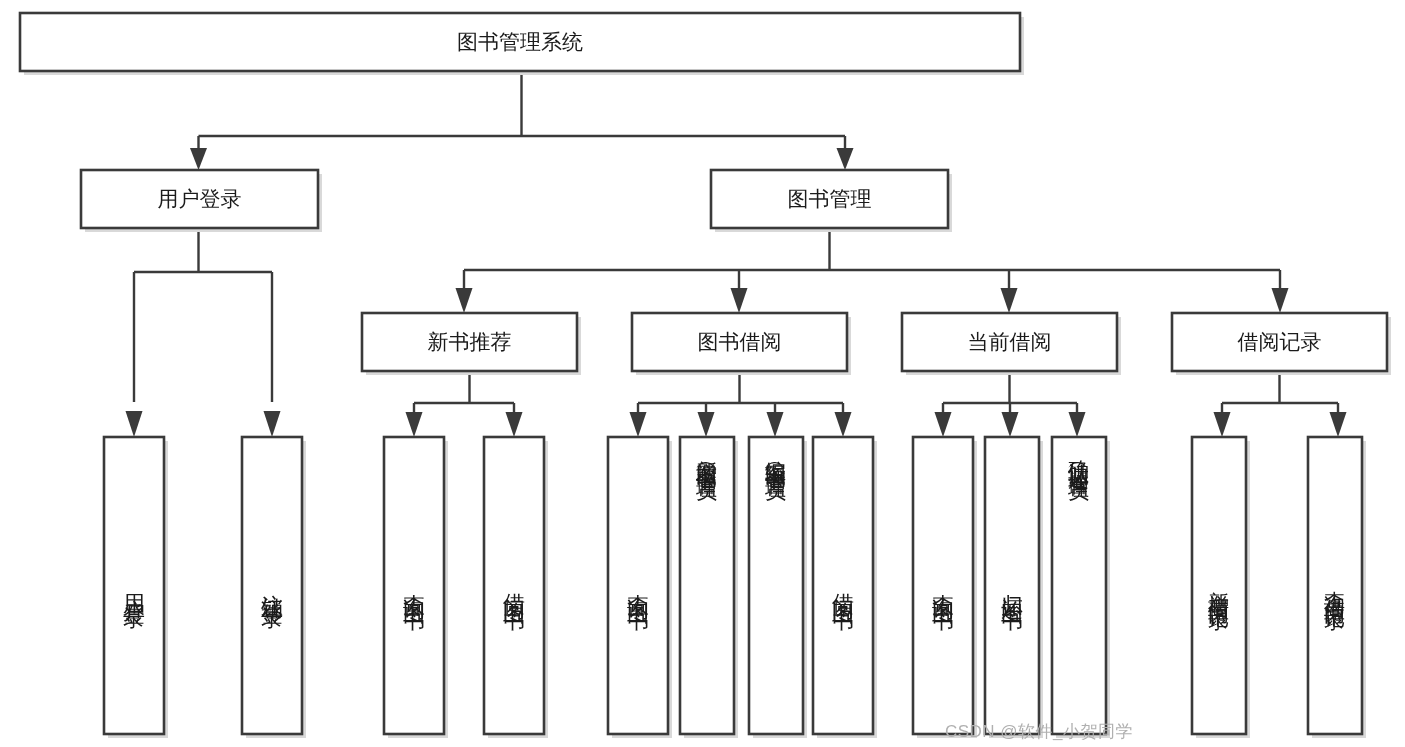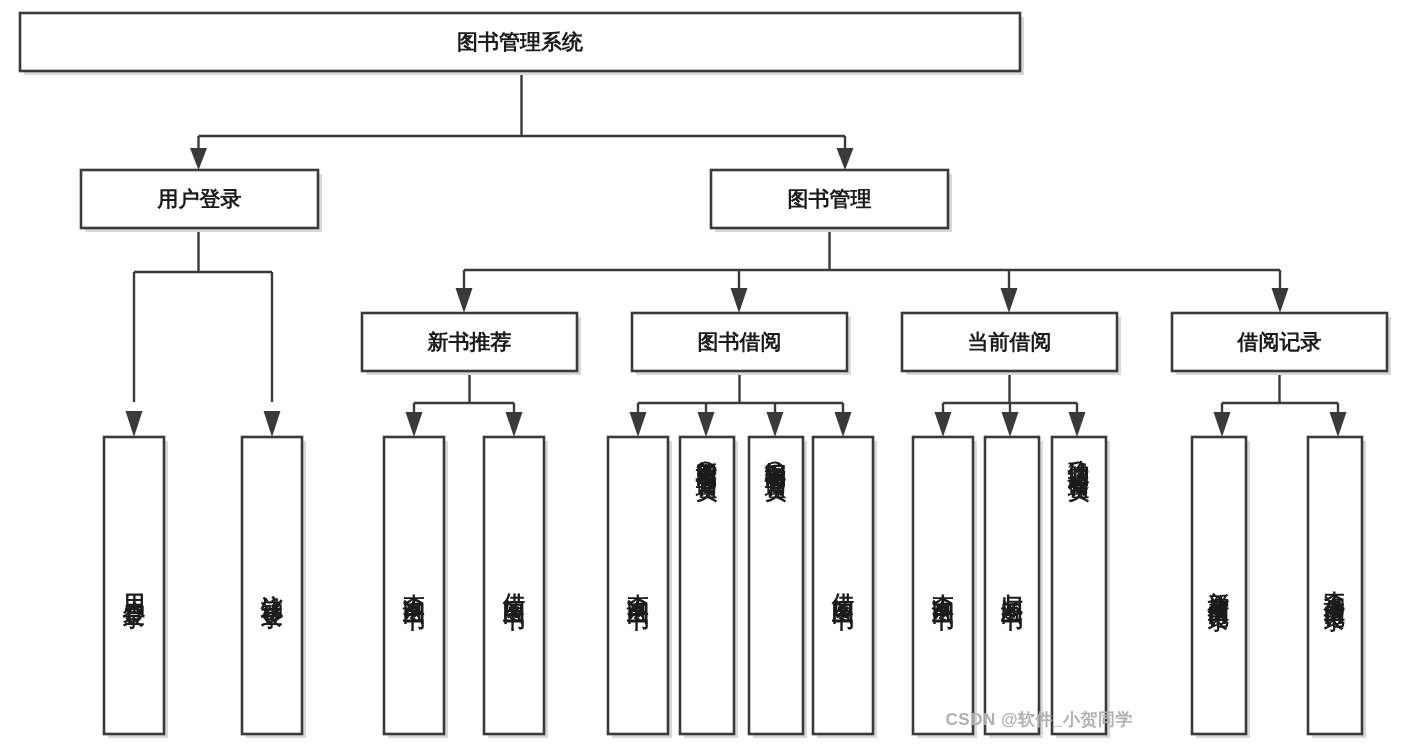--- a/index.html
+++ b/index.html
@@ -11,21 +11,20 @@
     width: 1405px;
     height: 747px;
     font-family: "Liberation Sans", "DejaVu Sans", sans-serif;
     overflow: hidden;
     position: relative;
   }
   #diagram-root {
     position: relative;
     width: 1141px;
     height: 747px;
-    font-weight: bold;
   }
   svg#flowchart {
     display: block;
     width: 1405px;
     height: 747px;
   }
   .node-rect {
     fill: #ffffff;
     stroke: #3a3a3a;
     stroke-width: 2.6;
@@ -48,21 +47,21 @@
   .node-label {
     font-family: "Liberation Sans", "DejaVu Sans", sans-serif;
     font-size: 21px;
     fill: #1b1b1b;
     text-anchor: middle;
     dominant-baseline: middle;
   }
   .watermark {
     position: absolute;
     right: 8px;
-    bottom: 16px;
+    bottom: 4px;
     font-family: "Liberation Sans", "DejaVu Sans", sans-serif;
     font-size: 17px;
     color: #b0b0b0;
     letter-spacing: 0.5px;
     white-space: nowrap;
     user-select: none;
   }
 </style>
 </head>
 <body>

